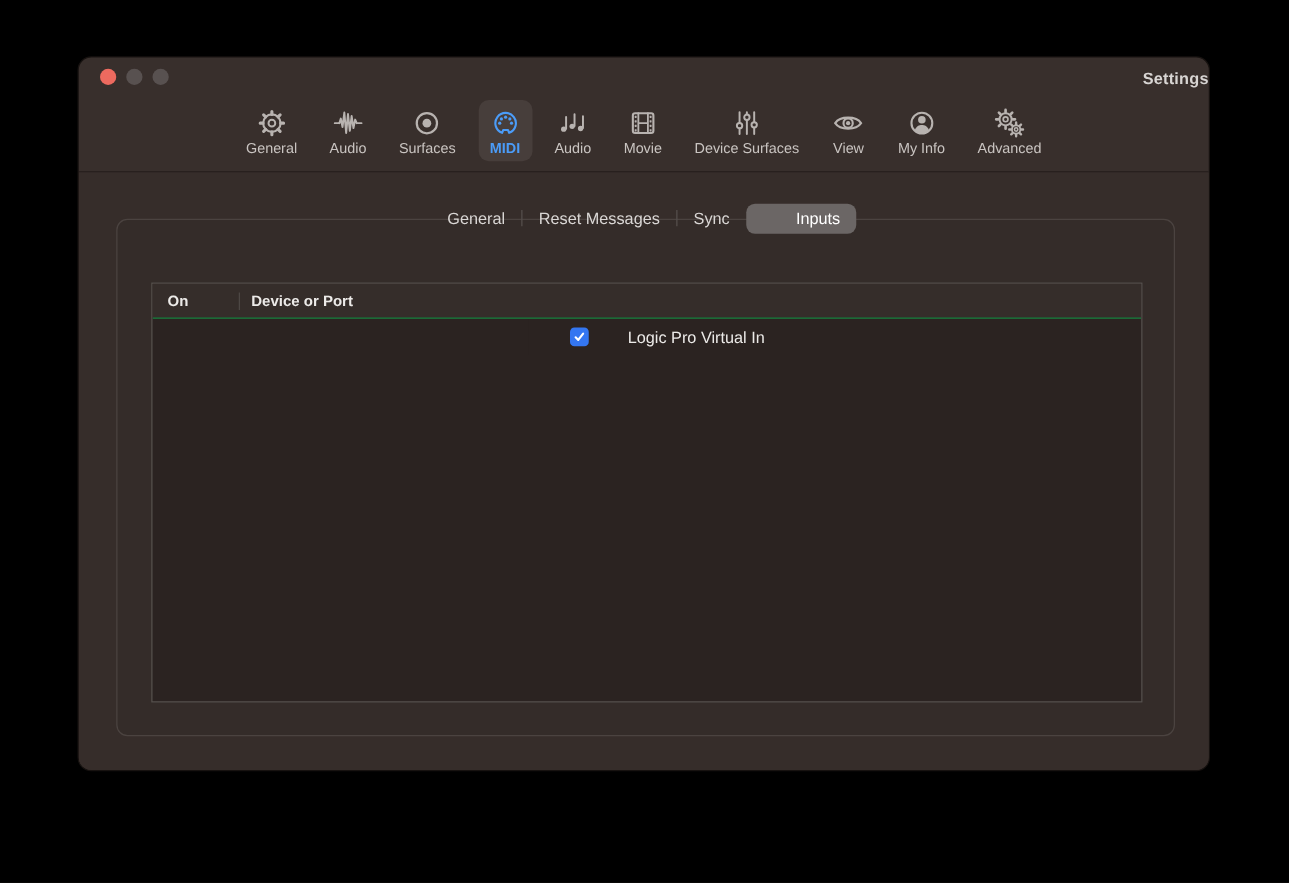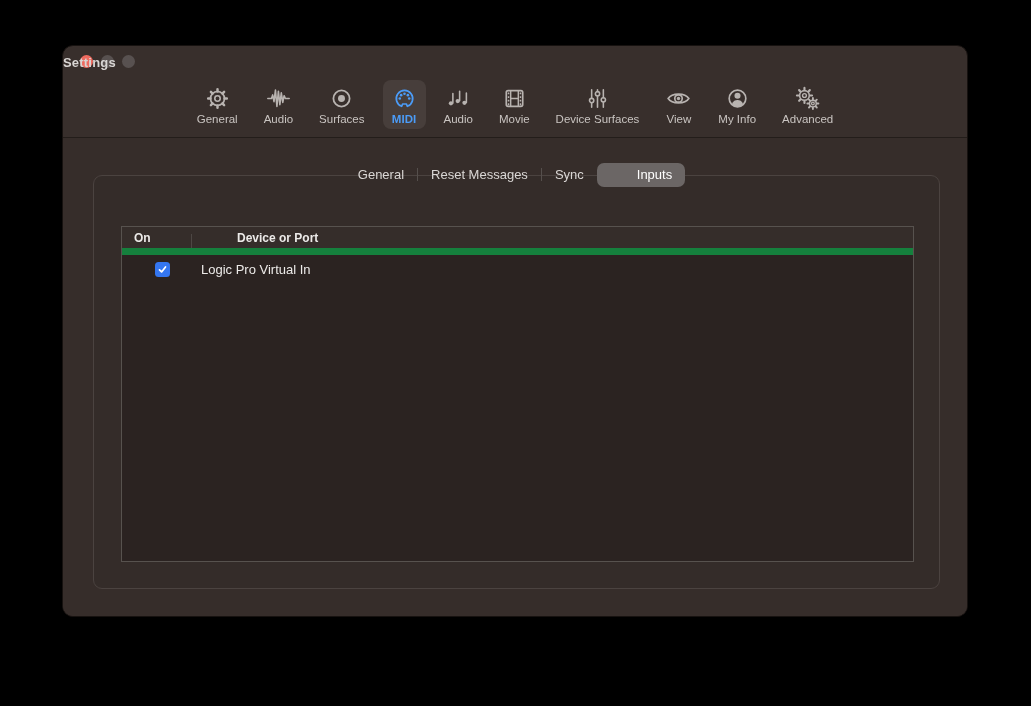--- a/index.html
+++ b/index.html
@@ -10,21 +10,21 @@
   }
   .window {
     position: absolute; left: 62px; top: 45px; width: 906px; height: 572px;
     background: #382f2c; border-radius: 11px; border: 1px solid #171210;
     box-shadow: 0 20px 55px rgba(0,0,0,0.6);
     display: flex; flex-direction: column; overflow: hidden;
   }
   
   .titlebar { position: relative; height: 32px; flex: 0 0 auto; }
   .title {
-    position: absolute; left: 0; right: 0; top: 9px; text-align: left;
+    position: absolute; left: 0; right: 0; top: 9px; text-align: right;
     font-size: 13px; font-weight: 700; color: #d8d5d3; letter-spacing: .2px;
   }
   .traffic { position: absolute; left: 17px; top: 9px; display: flex; gap: 8px; }
   .dot { width: 13px; height: 13px; border-radius: 50%; }
   .dot.red { background: #ed6a5f; }
   .dot.dim { background: #585150; }
   
   .toolbar {
     flex: 0 0 auto; display: flex; justify-content: center; align-items: flex-start;
     gap: 10px; padding: 2px 8px 8px; border-bottom: 1px solid #231d1a;
@@ -55,26 +55,26 @@
   }
   
   .table {
     position: absolute; left: 27px; top: 50px; width: 793px; height: 336px;
     border: 1px solid #57524e; background: #2b2321; overflow: hidden;
     display: flex; flex-direction: column;
   }
   .thead {
     position: relative; flex: 0 0 auto; height: 28px; background: #352d2a;
     display: flex; align-items: center; font-size: 12px; font-weight: 700;
-    color: #eceae8; border-bottom: 7px solid #15803d;
+    color: #eceae8; border-bottom: 1px solid #15803d;
   }
   .th-on { width: 69px; padding-left: 12px; }
   .th-sep { position: absolute; left: 69px; top: 7px; width: 1px; height: 14px; background: #4d4744; }
-  .th-device { padding-left: 10px; margin-left: 36px; }
-  .tbody { flex: 1; display: flex; flex-direction: row; }
+  .th-device { padding-left: 10px; }
+  .tbody { flex: 1; display: flex; flex-direction: row; justify-content: center; }
   .row { flex: 0 0 auto; height: 29px; display: flex; align-items: center; }
   .row:nth-child(odd)  { background: #2b2321; }
   .row:nth-child(even) { background: #332b28; }
   .cb-cell { width: 69px; padding-left: 33px; display: flex; align-items: center; }
   .checkbox {
     width: 15px; height: 15px; border-radius: 3.5px; background: #3476f1;
     display: flex; align-items: center; justify-content: center;
   }
   .checkbox svg { width: 13px; height: 13px; display: block; }
   .device-cell { padding-left: 10px; font-size: 13px; color: #eceae8; }

